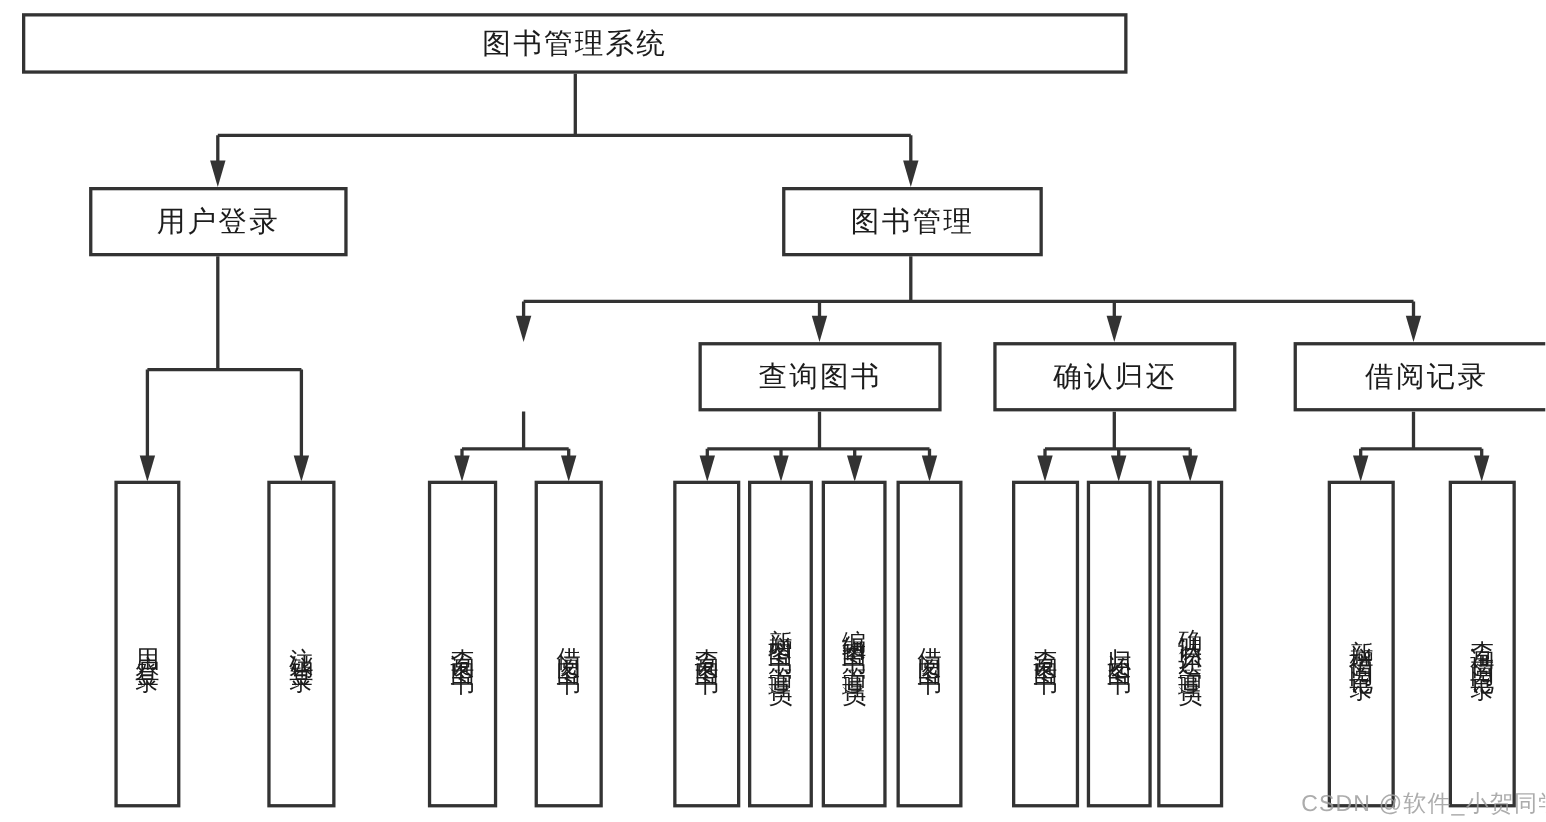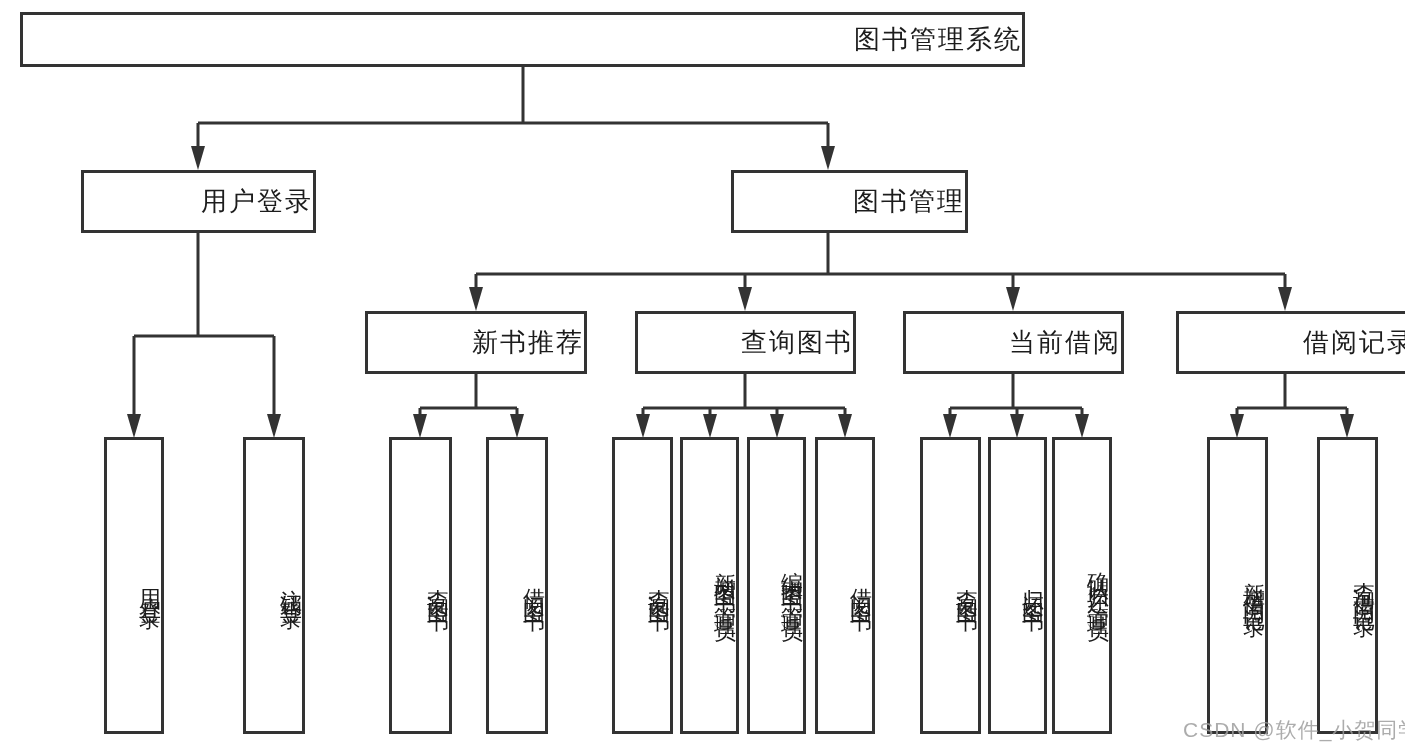--- a/index.html
+++ b/index.html
@@ -15,21 +15,21 @@
     position: absolute;
     left: 0; top: 0;
   }
   .box {
     position: absolute;
     box-sizing: border-box;
     border: 3px solid #333333;
     background: #ffffff;
     display: flex;
     align-items: center;
-    justify-content: flex-end;
+    justify-content: center;
   }
   .hlabel {
     font-size: 26px;
     letter-spacing: 2px;
     color: #1c1c1c;
     white-space: nowrap;
   }
   .vlabel {
     writing-mode: vertical-rl;
     text-orientation: mixed;
@@ -94,32 +94,29 @@
     </g>
   </svg>
 
   <div class="box" style="left:20px; top:12px; width:1005px; height:55px;">
     <span class="hlabel">图书管理系统</span>
   </div>
 
   <div class="box" style="left:81px; top:170px; width:235px; height:63px;">
     <span class="hlabel">用户登录</span>
   </div>
-  <div class="box" style="left:711px; top:170px; width:237px; height:63px;margin-left:20px;">
+  <div class="box" style="left:711px; top:170px; width:237px; height:63px;">
     <span class="hlabel">图书管理</span>
   </div>
 
-  <div class="box" style="left:365px; top:311px; width:222px; height:63px;">
-    <span class="hlabel">新书推荐</span>
-  </div>
   <div class="box" style="left:635px; top:311px; width:221px; height:63px;">
     <span class="hlabel">查询图书</span>
   </div>
   <div class="box" style="left:903px; top:311px; width:221px; height:63px;">
-    <span class="hlabel">当前借阅</span>
+    <span class="hlabel">确认归还</span>
   </div>
   <div class="box" style="left:1176px; top:311px; width:242px; height:63px;">
     <span class="hlabel">借阅记录</span>
   </div>
 
   <div class="box" style="left:104px; top:437px; width:60px; height:297px;">
     <span class="vlabel">用户登录</span>
   </div>
   <div class="box" style="left:243px; top:437px; width:62px; height:297px;">
     <span class="vlabel">注销登录</span>

